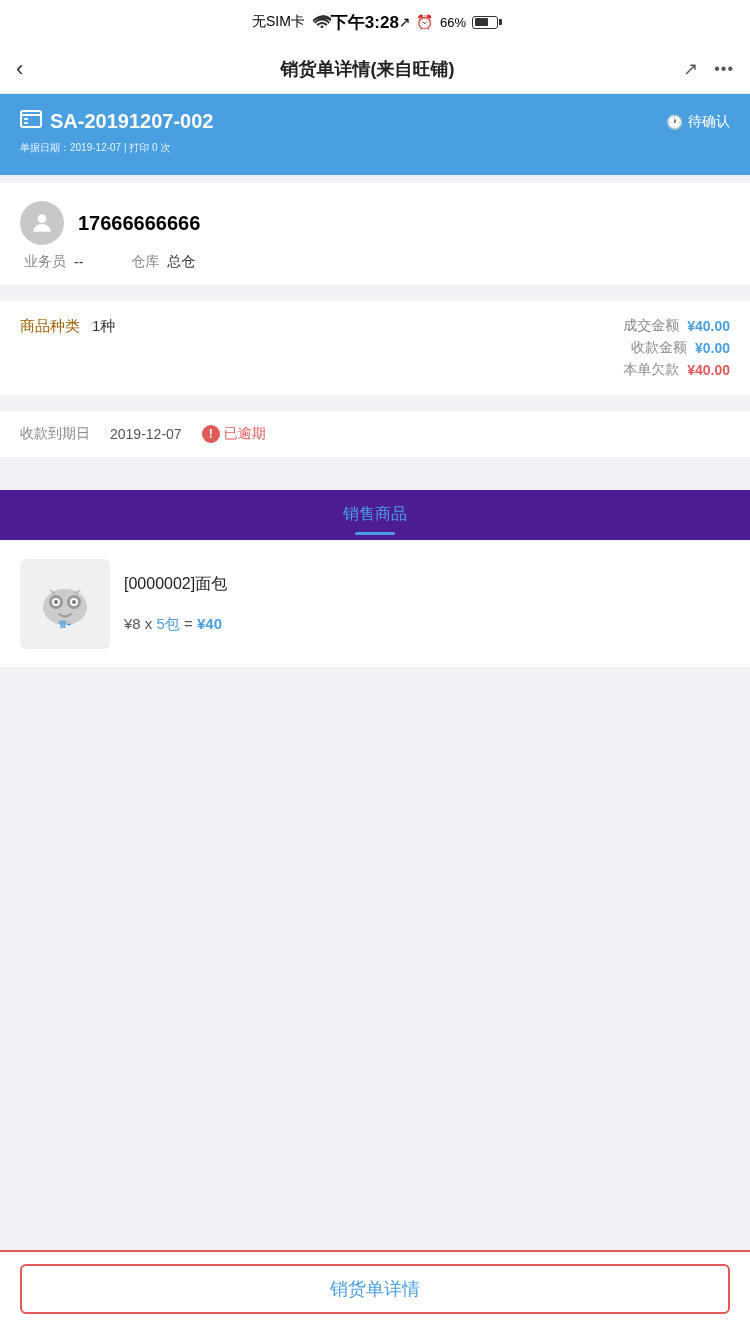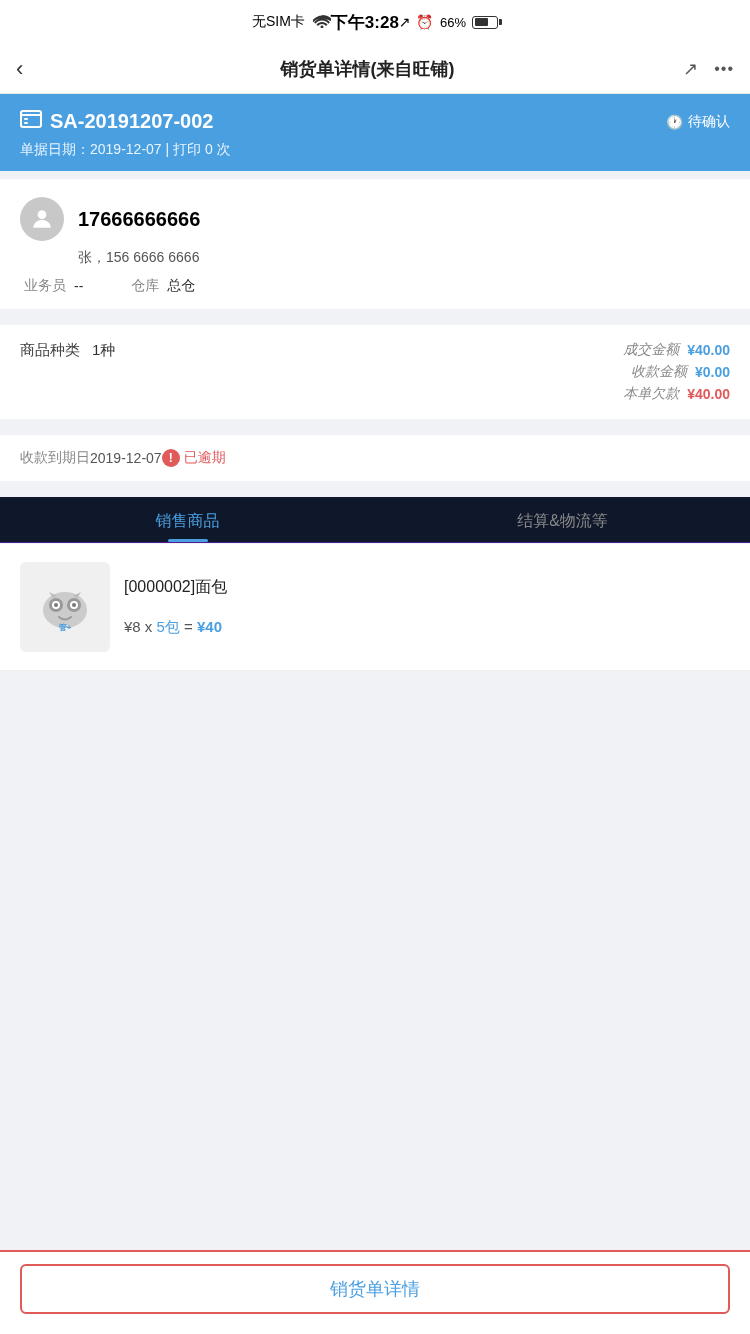--- a/index.html
+++ b/index.html
@@ -48,21 +48,21 @@
       border-bottom: 1px solid #e8e8e8;
     }
     .nav-back { font-size: 22px; color: #333; cursor: pointer; width: 36px; }
     .nav-title { font-size: 18px; font-weight: 600; color: #222; flex: 1; text-align: center; }
     .nav-actions { display: flex; align-items: center; gap: 16px; }
     .nav-icon { font-size: 18px; color: #555; cursor: pointer; }
 
     
     .order-header-card {
       background: #4a9fe0;
-      padding: 16px 20px 12px;
+      padding: 16px 20px 20px;
       margin-bottom: 0;
     }
     .order-id-row {
       display: flex;
       justify-content: space-between;
       align-items: center;
       margin-bottom: 8px;
     }
     .order-id {
       font-size: 20px;
@@ -74,21 +74,21 @@
     }
     .order-status {
       display: flex;
       align-items: center;
       gap: 4px;
       color: #fff;
       font-size: 14px;
     }
     .order-date {
       color: #e8f4ff;
-      font-size: 14px;
+      font-size: 10px;
     }
 
     
     .customer-card {
       background: #fff;
       padding: 18px 20px 14px;
       margin-bottom: 8px;
     }
     .customer-row {
       display: flex;
@@ -138,47 +138,47 @@
       display: flex;
       justify-content: space-between;
       align-items: flex-start;
     }
     .summary-left {
       display: flex;
       align-items: center;
       gap: 12px;
       font-size: 15px;
     }
-    .summary-label { color: #404040; }
+    .summary-label { color: #a16207; }
     .summary-value { color: #333; font-weight: 500; }
     .summary-right {
       display: flex;
       flex-direction: column;
       align-items: flex-end;
       gap: 4px;
     }
     .summary-line {
       display: flex;
       justify-content: flex-end;
       gap: 8px;
       align-items: center;
       font-size: 14px;
     }
-    .summary-line .label { color: #888; font-style: italic; }
+    .summary-line .label { color: #888; }
     .summary-line .amount-blue { color: #4a9fe0; font-weight: 600; }
     .summary-line .amount-red { color: #e05a5a; font-weight: 600; }
 
     
     .due-date-card {
       background: #fff;
       padding: 14px 20px;
-      margin-bottom: 8px;
-      display: flex;
-      align-items: center;
-      gap: 0;
+      margin-bottom: 25px;
+      display: flex;
+      align-items: center;
+      gap: 20px;
       font-size: 14px;
       color: #555;
     }
     .due-label { color: #888; }
     .overdue-badge {
       display: flex;
       align-items: center;
       gap: 4px;
       color: #e05a5a;
       font-size: 14px;
@@ -190,23 +190,23 @@
       display: inline-flex;
       align-items: center;
       justify-content: center;
       color: #fff;
       font-size: 12px;
       font-weight: 700;
     }
 
     
     .tabs-container {
-      background: #0f172a;
-      display: flex;
-      border-bottom: 1px solid #4c1d95;
+      background: #4c1d95;
+      display: flex;
+      border-bottom: 5px solid #4c1d95;
       align-items: flex-end;
     }
     .tab-item {
       flex: 1;
       text-align: center;
       padding: 14px 0 10px;
       font-size: 16px;
       cursor: pointer;
       position: relative;
       color: #888;
@@ -344,21 +344,20 @@
 <div class="customer-card">
   <div class="customer-row">
     <div class="customer-avatar">
       <svg viewBox="0 0 24 24" xmlns="http://www.w3.org/2000/svg">
         <circle cx="12" cy="8" r="4" fill="white"></circle>
         <path d="M4 20c0-4 3.6-7 8-7s8 3 8 7" fill="white"></path>
       </svg>
     </div>
     <div class="customer-phone">17666666666</div>
   </div>
-  <div class="customer-name">张，156 6666 6666</div>
   <div class="customer-meta">
     <div class="meta-item">
       <span class="meta-label">业务员</span>
       <span class="meta-value">--</span>
     </div>
     <div class="meta-item">
       <span class="meta-label">仓库</span>
       <span class="meta-value">总仓</span>
     </div>
   </div>
@@ -396,23 +395,20 @@
     <span class="overdue-icon">!</span>
     <span>已逾期</span>
   </span>
 </div>
 
 <div class="separator"></div>
 
 <div class="tabs-container">
   <div class="tab-item active">
     <span>销售商品</span>
-  </div>
-  <div class="tab-item">
-    <span>结算&amp;物流等</span>
   </div>
 </div>
 
 <div class="product-list">
   <div class="product-item">
     <div class="product-thumb">
 
       <svg width="60" height="50" viewBox="0 0 60 50" xmlns="http://www.w3.org/2000/svg">
         <ellipse cx="30" cy="28" rx="22" ry="18" fill="#ccc"></ellipse>
         <circle cx="21" cy="23" r="7" fill="#999"></circle>

